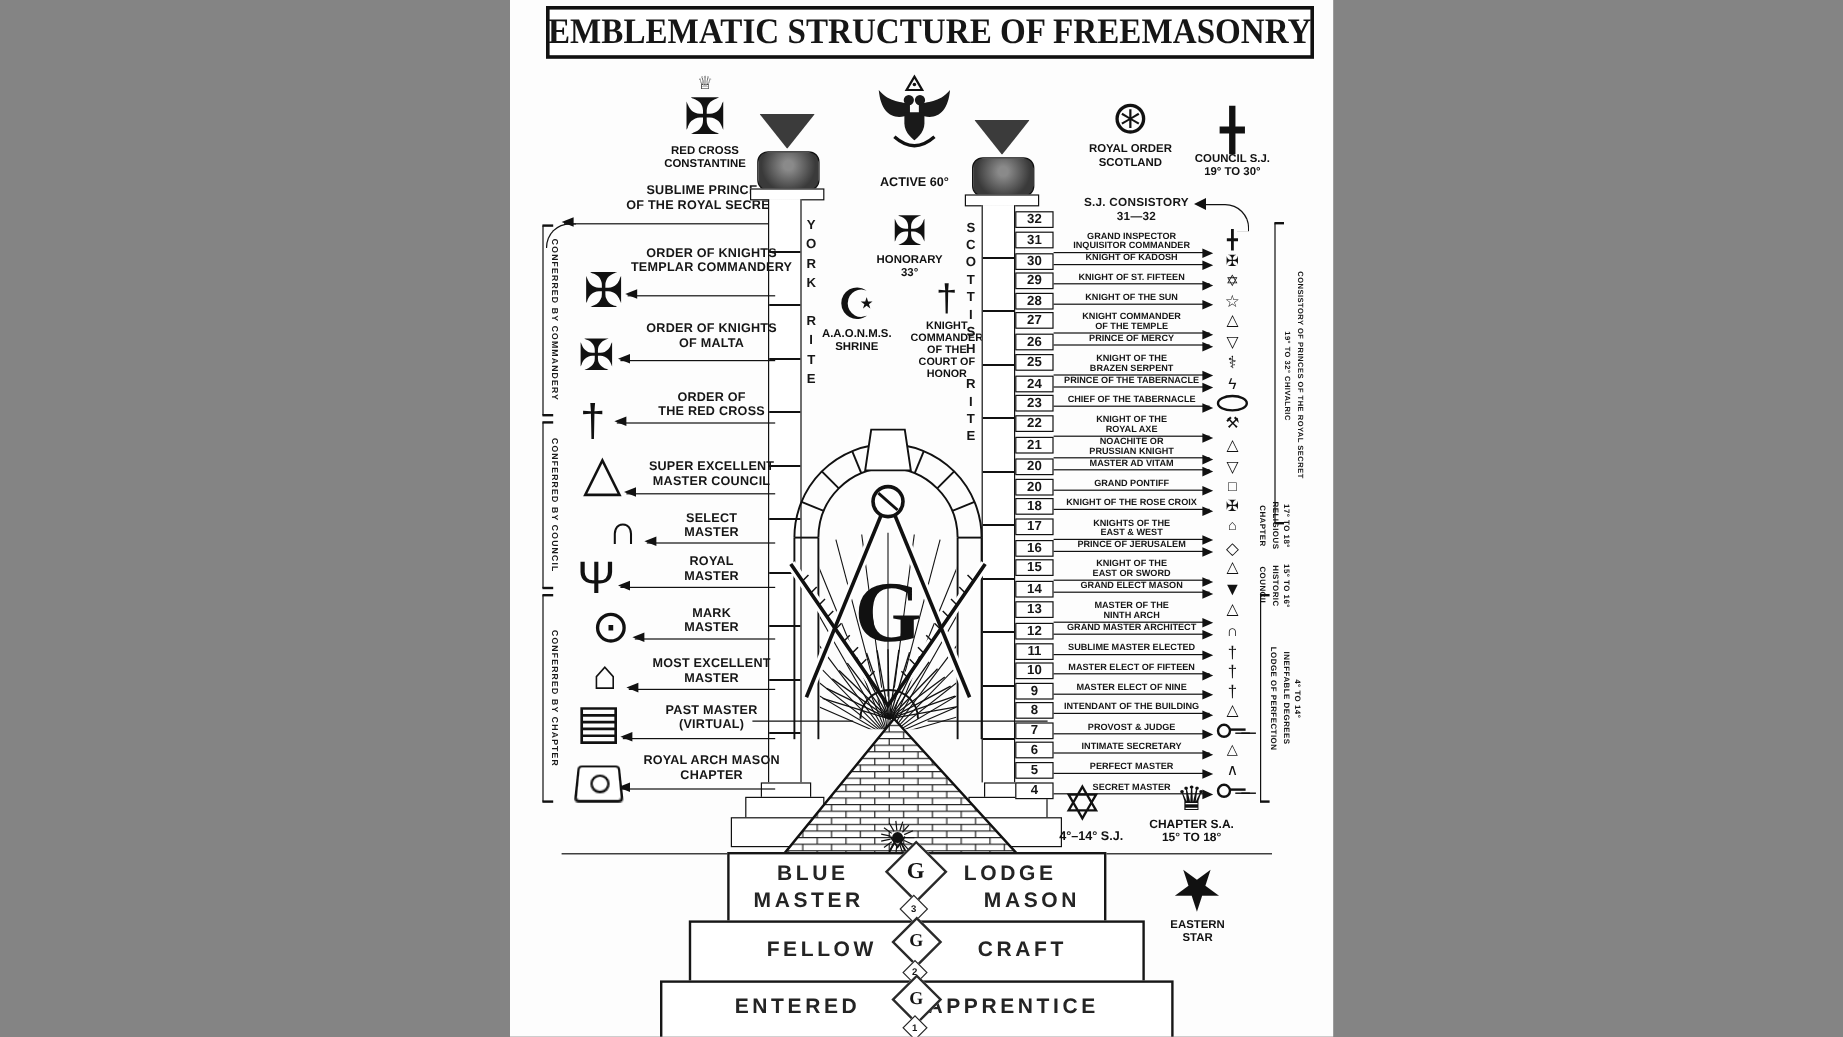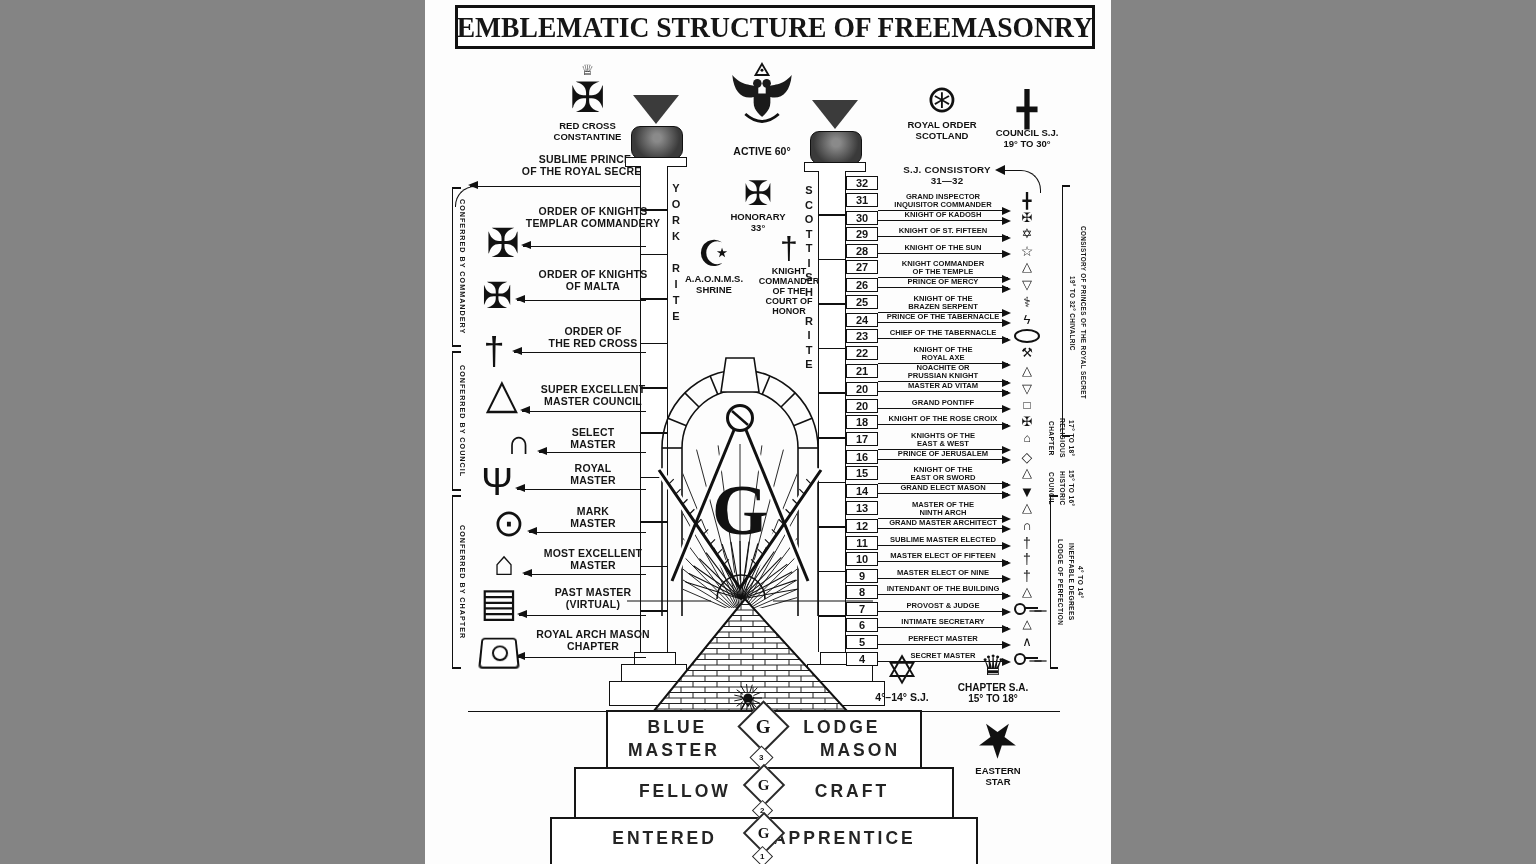--- a/index.html
+++ b/index.html
@@ -657,21 +657,21 @@
   </div>
   <div class="rbr abs" style="left:1050px;top:496px;height:172px;"></div>
   <div class="rail" style="left:1056px;top:500px;height:164px;font-size:6.6px;">
     <span class="pre">LODGE OF PERFECTION</span>
     <span class="pre">4° TO 14°
 INEFFABLE DEGREES</span>
   </div>
 
   <div class="emb" style="left:868px;top:650px;width:68px;">
     <span class="ic" style="font-size:40px;">✡</span>
-    <div class="lab" style="font-size:10.5px;">4°–14° S.J.</div>
+    <div class="lab" style="font-size:10.5px;text-align:right;">4°–14° S.J.</div>
   </div>
   <div class="emb" style="left:938px;top:652px;width:110px;">
     <span class="ic" style="font-size:28px;">♛</span>
     <div class="lab pre" style="font-size:10px;">CHAPTER S.A.
 15° TO 18°</div>
   </div>
   <div class="emb" style="left:958px;top:716px;width:80px;">
     <span class="ic" style="font-size:48px;display:inline-block;transform:rotate(180deg);">★</span>
     <div class="lab pre">EASTERN
 STAR</div>

